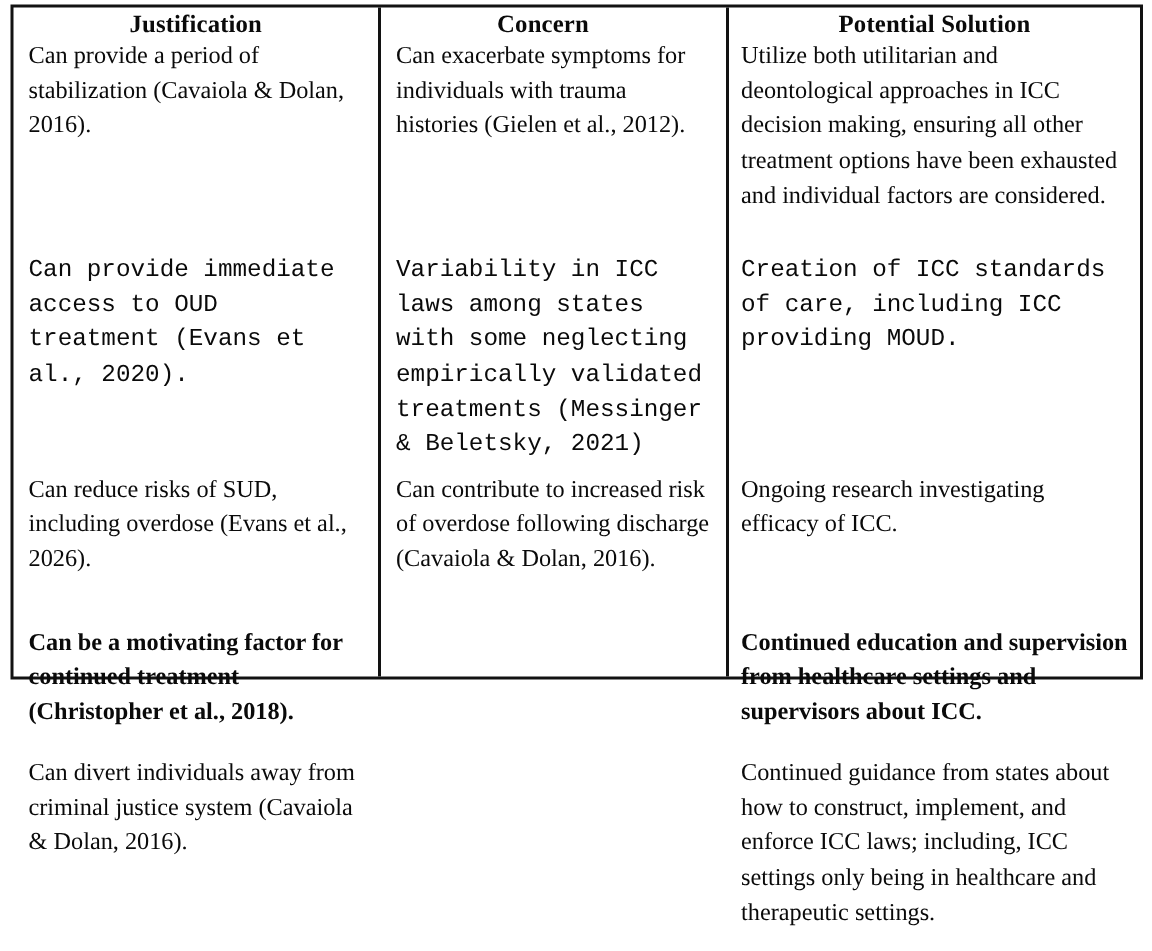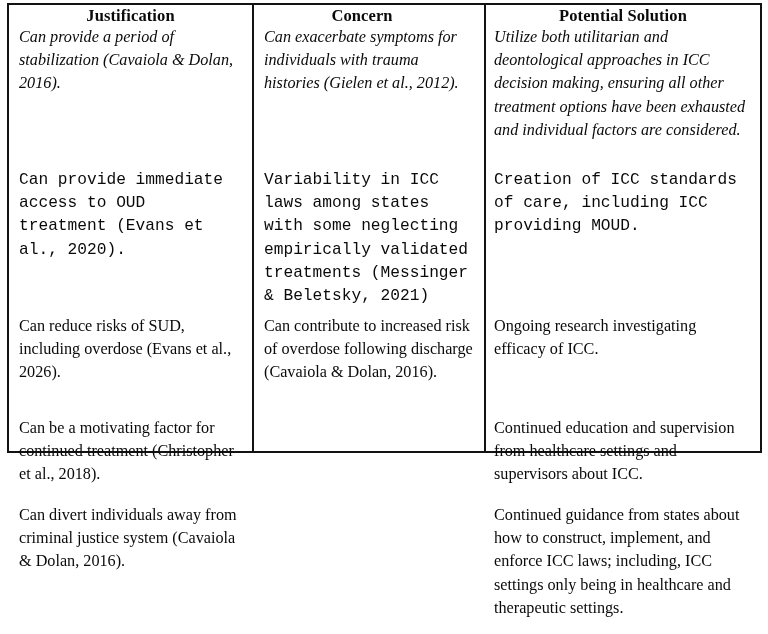--- a/index.html
+++ b/index.html
@@ -83,24 +83,24 @@
     line-height: 23.2px;
     text-align: left;
     white-space: pre-line;
     hyphens: none;
   }
   .col.c1 .cell { right: 10px; }
   .col.c2 .cell { right: 8px; }
   .col.c3 .cell { right: 8px; }
 
   
-  .cell.r1 { top: 21px; font-style: italic; }
+  .cell.r1 { top: 21px; }
   .cell.r2 { top: 164px; font-family: Liberation Mono, monospace; }
   .cell.r3 { top: 310px; }
-  .cell.r4 { top: 412px; }
+  .cell.r4 { top: 412px; font-weight: bold; }
   .cell.r5 { top: 499px; }
 </style>
 </head>
 <body>
 
 <div id="page">
 
   <div class="table-box">
 
     <div class="col-divider d1"></div>

